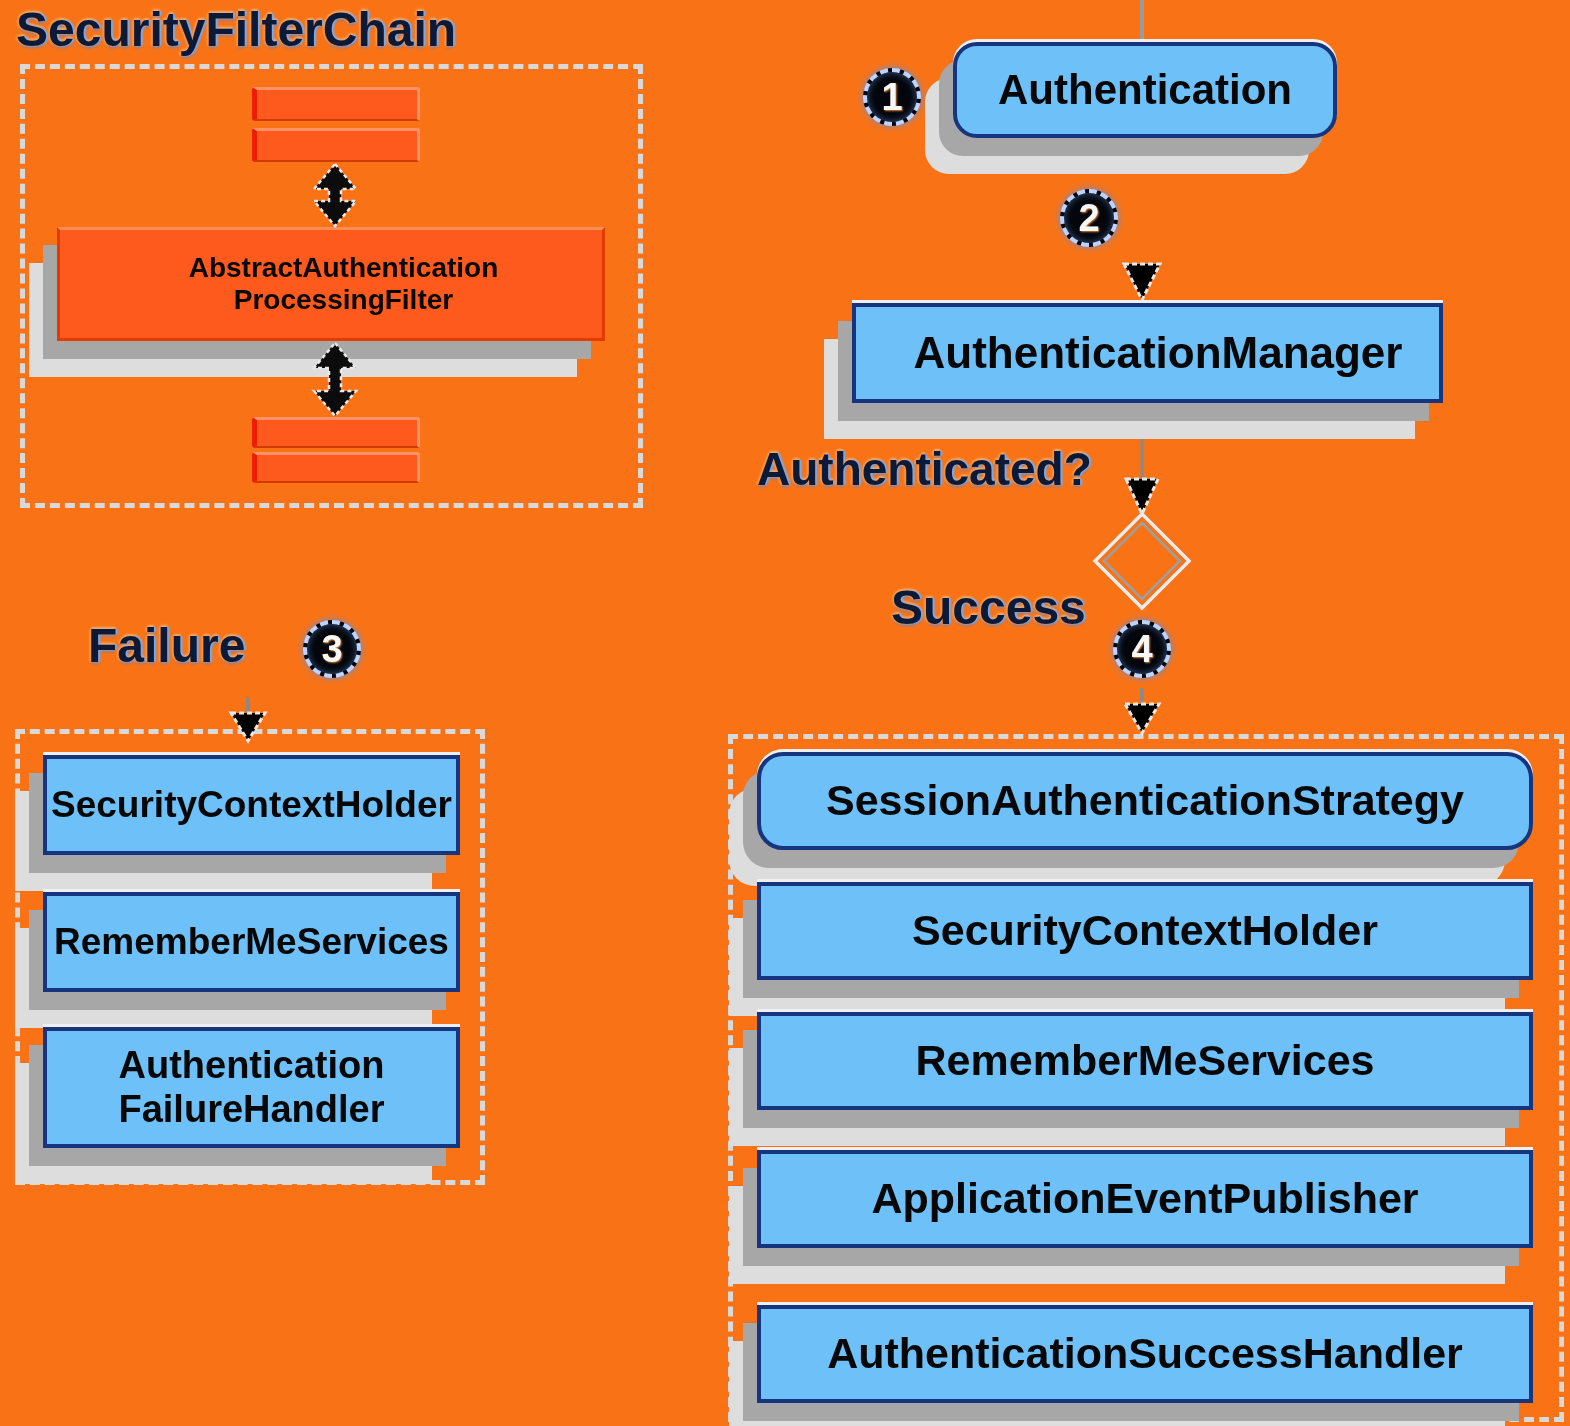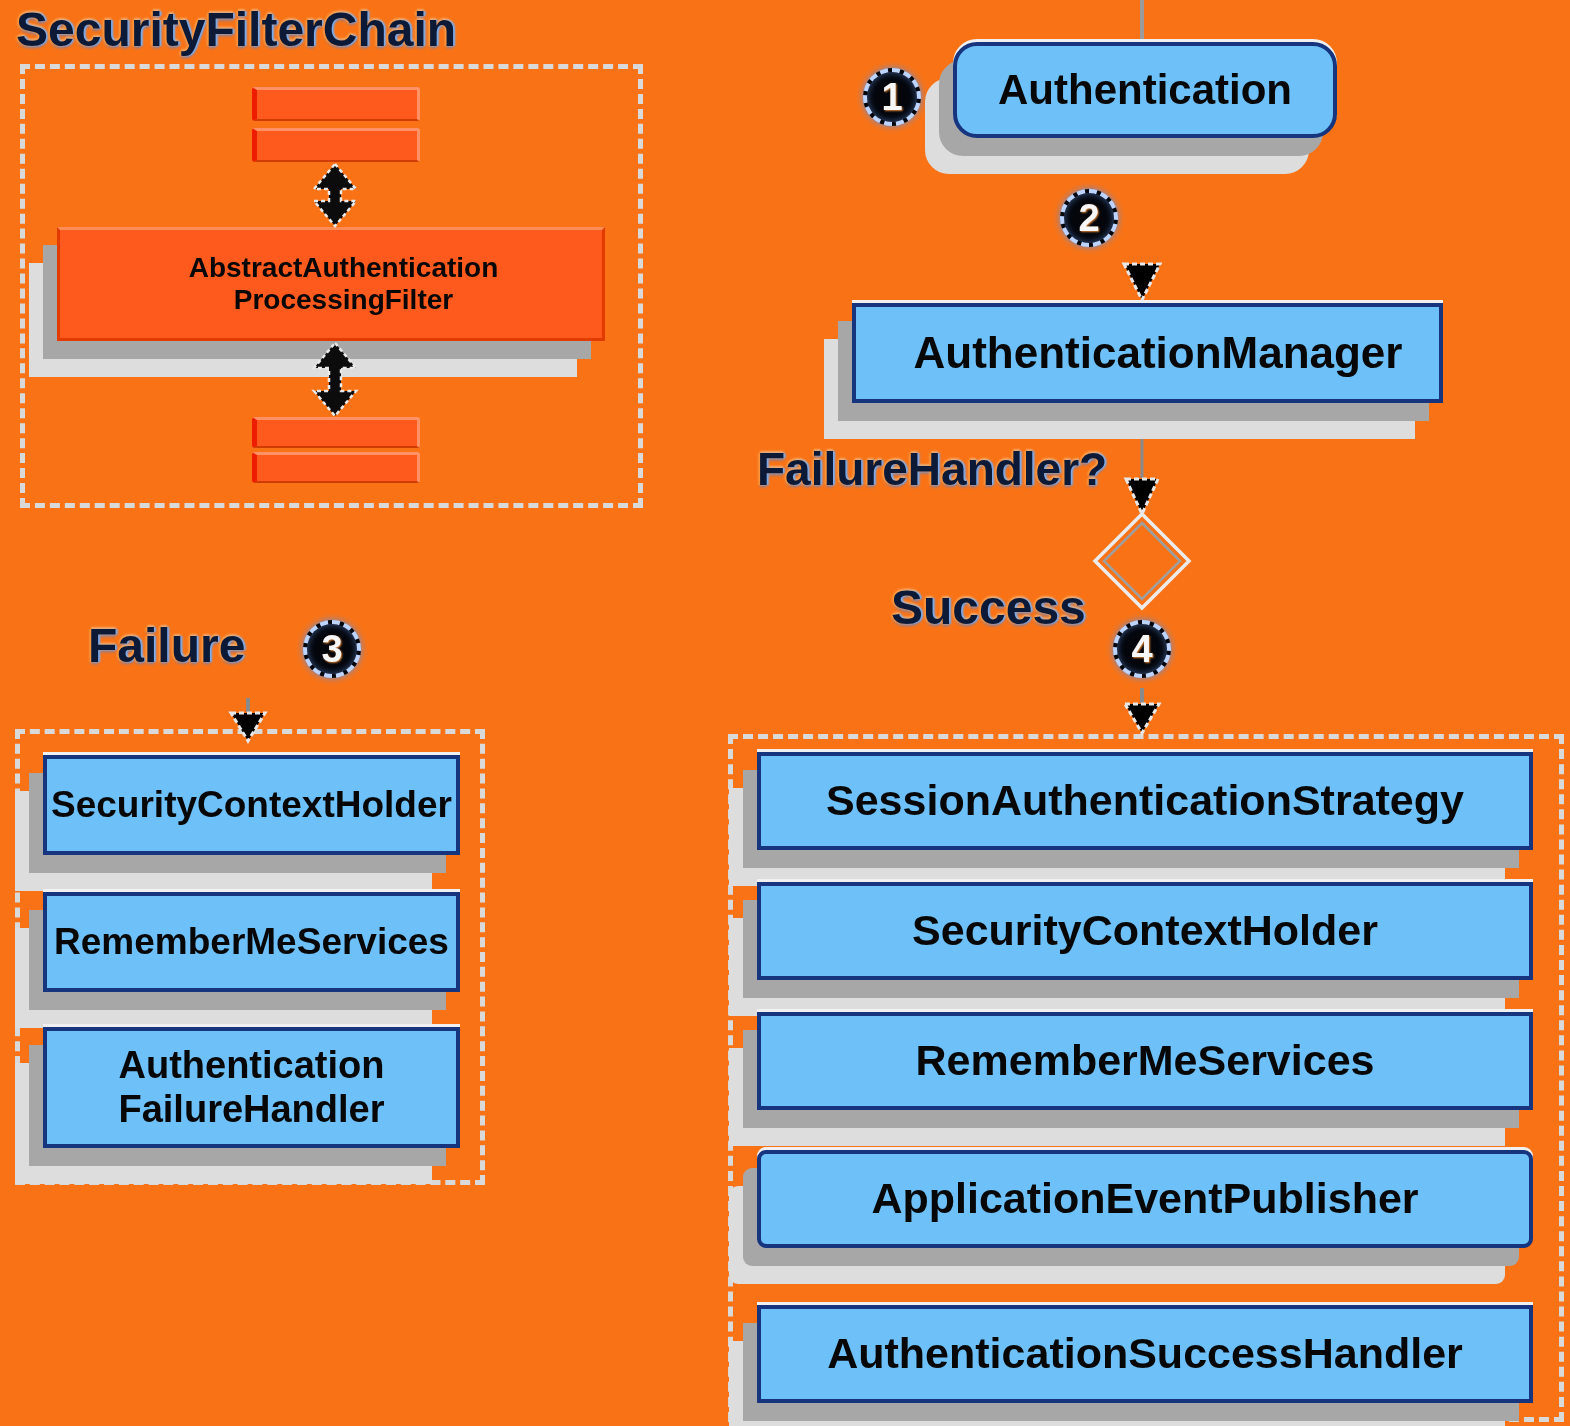--- a/index.html
+++ b/index.html
@@ -77,30 +77,30 @@
 FailureHandler</div>
   </div>
 
   <div class="badge" style="left:863px;top:68px;">1</div>
   <div class="card blue rounded z3" style="left:953px;top:42px;width:384px;height:96px;font-size:42px;">Authentication</div>
 
   <div class="badge" style="left:1060px;top:189px;">2</div>
 
   <div class="card blue z3" style="left:852px;top:303px;width:591px;height:100px;font-size:44px;padding-left:21px;">AuthenticationManager</div>
 
-  <div class="glow" style="left:757px;top:442px;font-size:46px;">FailureHandler?</div>
+  <div class="glow" style="left:757px;top:442px;font-size:46px;">Authenticated?</div>
 
   <div class="glow" style="left:891px;top:580px;font-size:48px;">Success</div>
   <div class="badge" style="left:1113px;top:620px;">4</div>
 
   <div class="panel z1" style="left:728px;top:734px;width:836px;height:688px;">
-    <div class="card blue" style="left:24px;top:13px;width:776px;height:98px;font-size:43px;">SessionAuthenticationStrategy</div>
+    <div class="card blue" style="left:24px;top:13px;width:776px;height:98px;font-size:43px;border-radius:26px;">SessionAuthenticationStrategy</div>
     <div class="card blue" style="left:24px;top:143px;width:776px;height:98px;font-size:43px;">SecurityContextHolder</div>
     <div class="card blue" style="left:24px;top:273px;width:776px;height:98px;font-size:43px;">RememberMeServices</div>
-    <div class="card blue" style="left:24px;top:411px;width:776px;height:98px;font-size:43px;border-radius:9px;">ApplicationEventPublisher</div>
+    <div class="card blue" style="left:24px;top:411px;width:776px;height:98px;font-size:43px;">ApplicationEventPublisher</div>
     <div class="card blue" style="left:24px;top:566px;width:776px;height:98px;font-size:43px;">AuthenticationSuccessHandler</div>
   </div>
 
   <svg class="overlay" width="1570" height="1426" viewBox="0 0 1570 1426">
     <defs>
       <linearGradient id="shaft" x1="0" y1="0" x2="0" y2="1">
         <stop offset="0" stop-color="#3c3c3c"></stop>
           <stop offset="1" stop-color="#d4d4d4"></stop>
       </linearGradient>
     </defs>

